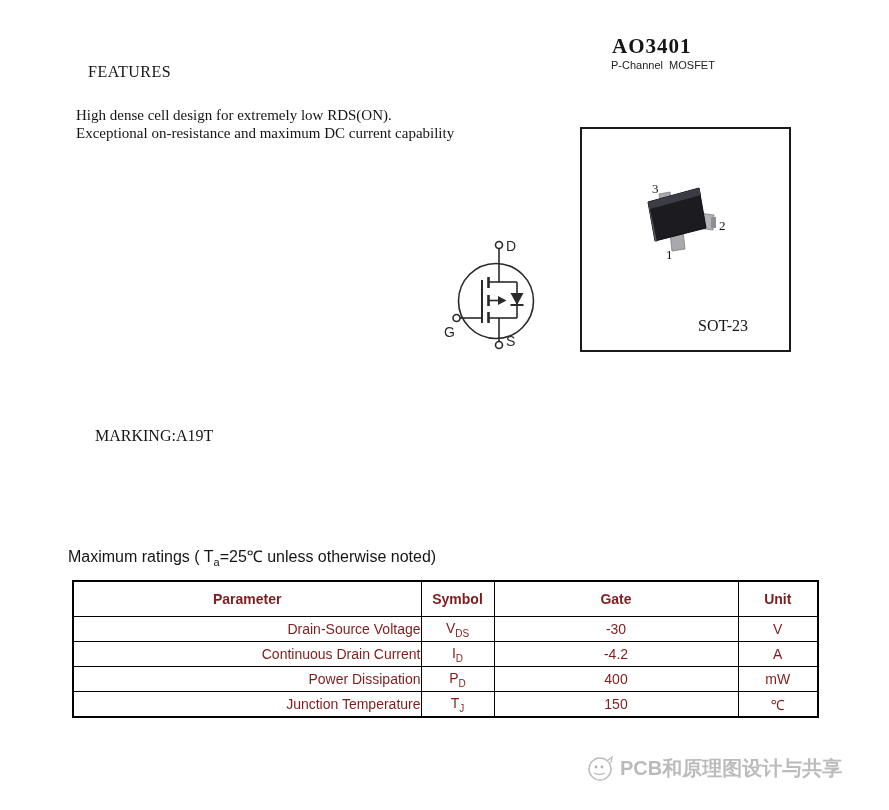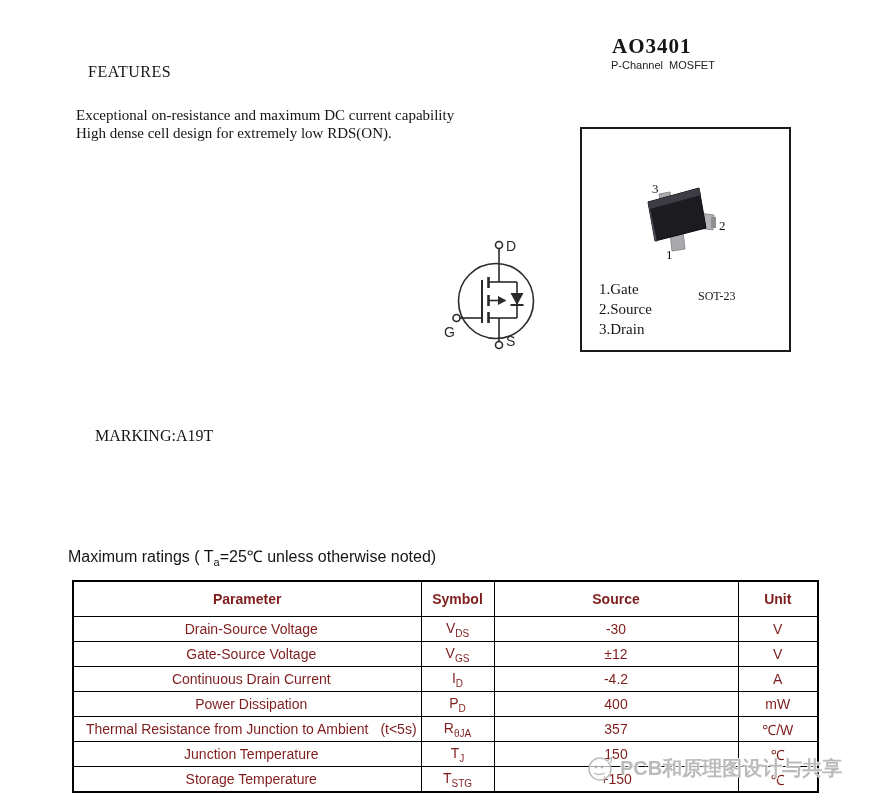--- a/index.html
+++ b/index.html
@@ -14,21 +14,21 @@
   .part-number{left:612px;top:34px;font-size:21px;font-weight:bold;letter-spacing:1px;}
   .subtitle{left:611px;top:59px;font-family:"Liberation Sans",sans-serif;font-size:11px;color:#222;white-space:pre;}
 
   
   .features-heading{left:88px;top:63px;font-size:16px;letter-spacing:0.5px;}
   .features-body{left:76px;top:106px;font-size:15px;line-height:18px;}
 
   
   .pkg-box{left:580px;top:127px;width:211px;height:225px;border:2px solid #1a1a1a;box-sizing:border-box;}
   .pkg-box .pin-list{position:absolute;left:17px;top:150px;font-size:15px;line-height:20px;}
-  .pkg-box .pkg-name{position:absolute;left:116px;top:160px;font-size:12px;text-align:right;}
+  .pkg-box .pkg-name{position:absolute;left:116px;top:188px;font-size:16px;text-align:right;}
   .pkg-box .pin-num{position:absolute;font-size:13px;color:#111;}
   .pin-num.n3{left:70px;top:52px;}
   .pin-num.n2{left:137px;top:89px;}
   .pin-num.n1{left:84px;top:118px;}
 
   
   .sym-wrap{left:440px;top:235px;width:125px;height:125px;}
   .sym-label{position:absolute;font-family:"Liberation Sans",sans-serif;font-size:14px;color:#2a2a2a;}
   .lbl-d{left:66px;top:3px;}
   .lbl-s{left:66px;top:98px;}
@@ -41,21 +41,21 @@
   .ratings-title{left:68px;top:545px;font-family:"Liberation Sans",sans-serif;font-weight:normal;font-size:16px;white-space:pre;}
   .ratings-title sub{font-size:11px;}
 
   
   .ratings-table{left:72px;top:580px;}
   table{border-collapse:collapse;table-layout:fixed;font-family:"Liberation Sans",sans-serif;font-size:14px;color:#7f1d1d;}
   table, td, th{border:1px solid #000;}
   table{border-width:2px;}
   th{font-weight:bold;height:32px;text-align:center;}
   td{height:24px;padding:0;}
-  td.param{text-align:center;padding-left:8px;}
+  td.param{text-align:right;padding-left:8px;}
   td.center{text-align:center;}
   sub{font-size:10px;}
   .note{margin-left:12px;}
 
   
   .watermark{
     left:585px;top:752px;display:flex;align-items:center;gap:3px;z-index:5;
     font-family:"Liberation Sans",sans-serif;font-weight:bold;font-size:20px;
     color:rgba(178,178,178,0.88);
     text-shadow:1px 1px 0 rgba(255,255,255,0.9), -1px -1px 0 rgba(255,255,255,0.9);
@@ -65,44 +65,39 @@
 </head>
 <body>
 
 <div class="page">
 
   <div class="abs part-number">AO3401</div>
   <div class="abs subtitle">P-Channel  MOSFET</div>
 
   <div class="abs features-heading">FEATURES</div>
   <div class="abs features-body">
+    <div>High dense cell design for extremely low RDS(ON).</div>
     <div>Exceptional on-resistance and maximum DC current capability</div>
-    <div>High dense cell design for extremely low RDS(ON).</div>
   </div>
 
   <div class="abs pkg-box">
     <svg width="207" height="221" viewBox="0 0 207 221" style="position:absolute;left:0;top:0;">
 
       <polygon points="77,65 88,63 90,77 79,79" fill="#a9a9ad" stroke="#7d7d82" stroke-width="0.8"></polygon>
       <polygon points="117,84 132,86 131,101 116,99" fill="#b3b3b8" stroke="#7d7d82" stroke-width="0.8"></polygon>
       <polygon points="88,104 101,102 103,120 90,122" fill="#a9a9ad" stroke="#7d7d82" stroke-width="0.8"></polygon>
       <rect x="129" y="88" width="5" height="11" fill="#8e8e93"></rect>
 
       <polygon points="66,73 117,59 124,99 73,112" fill="#1b1b20" stroke="#0d0d10" stroke-width="1" stroke-linejoin="round"></polygon>
       <polygon points="66,73 117,59 119,66 68,80" fill="#3c3c44"></polygon>
       <polygon points="66,73 68,80 75,113 73,112" fill="#55555e"></polygon>
     </svg>
     <span class="pin-num n3">3</span>
     <span class="pin-num n2">2</span>
     <span class="pin-num n1">1</span>
-    <div class="pin-list">
-      <div>1.Gate</div>
-      <div>2.Source</div>
-      <div>3.Drain</div>
-    </div>
     <div class="pkg-name">SOT-23</div>
   </div>
 
   <div class="abs sym-wrap">
     <svg width="125" height="125" viewBox="0 0 125 125">
       <g stroke="#2a2a2a" stroke-width="1.6" fill="none">
         <circle cx="56" cy="66" r="37.5"></circle>
         <circle cx="59" cy="10" r="3.5"></circle>
         <circle cx="59" cy="110" r="3.5"></circle>
         <circle cx="16.5" cy="83" r="3.5"></circle>
@@ -136,63 +131,45 @@
       <colgroup>
           <col style="width:348px">
           <col style="width:73px">
           <col style="width:244px">
           <col style="width:80px">
         </colgroup>
       <tbody>
           <tr>
         <th>Parameter</th>
         <th>Symbol</th>
-        <th>Source</th>
+        <th>Gate</th>
         <th>Unit</th>
       </tr>
       <tr>
         <td class="param"><span>Drain-Source Voltage</span></td>
         <td class="center"><span>V</span><sub>DS</sub></td>
         <td class="center">-30</td>
-        <td class="center">V</td>
-      </tr>
-      <tr>
-        <td class="param"><span>Gate-Source Voltage</span></td>
-        <td class="center"><span>V</span><sub>GS</sub></td>
-        <td class="center">±12</td>
         <td class="center">V</td>
       </tr>
       <tr>
         <td class="param"><span>Continuous Drain Current</span></td>
         <td class="center"><span>I</span><sub>D</sub></td>
         <td class="center">-4.2</td>
         <td class="center">A</td>
       </tr>
       <tr>
         <td class="param"><span>Power Dissipation</span></td>
         <td class="center"><span>P</span><sub>D</sub></td>
         <td class="center">400</td>
         <td class="center">mW</td>
       </tr>
       <tr>
-        <td class="param"><span>Thermal Resistance from Junction to Ambient</span><span class="note">(t&lt;5s)</span></td>
-        <td class="center"><span>R</span><sub>θJA</sub></td>
-        <td class="center">357</td>
-        <td class="center">℃/W</td>
-      </tr>
-      <tr>
         <td class="param"><span>Junction Temperature</span></td>
         <td class="center"><span>T</span><sub>J</sub></td>
         <td class="center">150</td>
-        <td class="center">℃</td>
-      </tr>
-      <tr>
-        <td class="param"><span>Storage Temperature</span></td>
-        <td class="center"><span>T</span><sub>STG</sub></td>
-        <td class="center">+150</td>
         <td class="center">℃</td>
       </tr>
     </tbody>
       </table>
   </div>
 
   <div class="abs watermark">
     <svg width="32" height="32" viewBox="0 0 32 32">
       <circle cx="15" cy="17" r="11" fill="rgba(255,255,255,0.65)" stroke="#bdbdbd" stroke-width="1.5"></circle>
       <circle cx="11" cy="15" r="1.4" fill="#b0b0b0"></circle>

